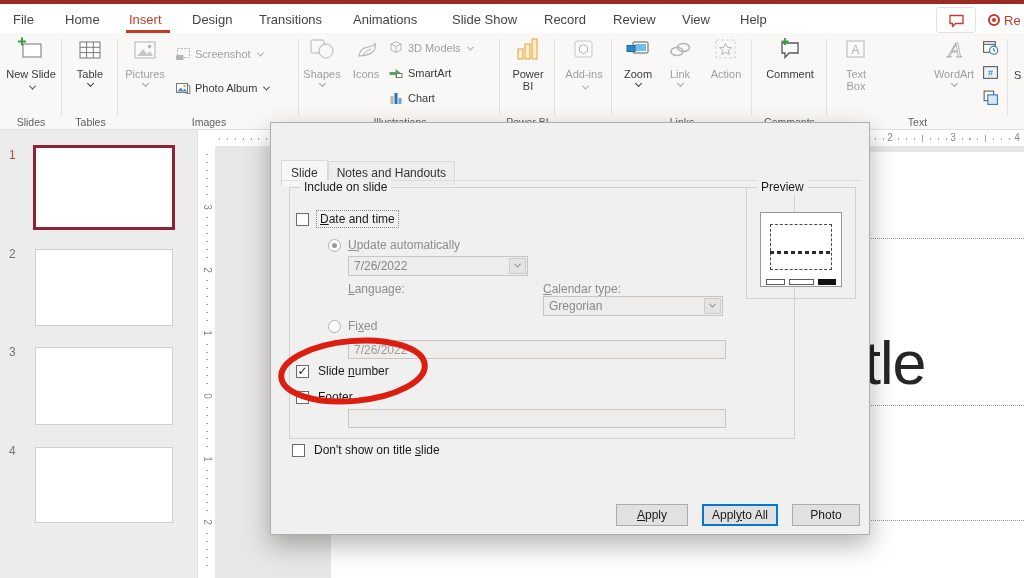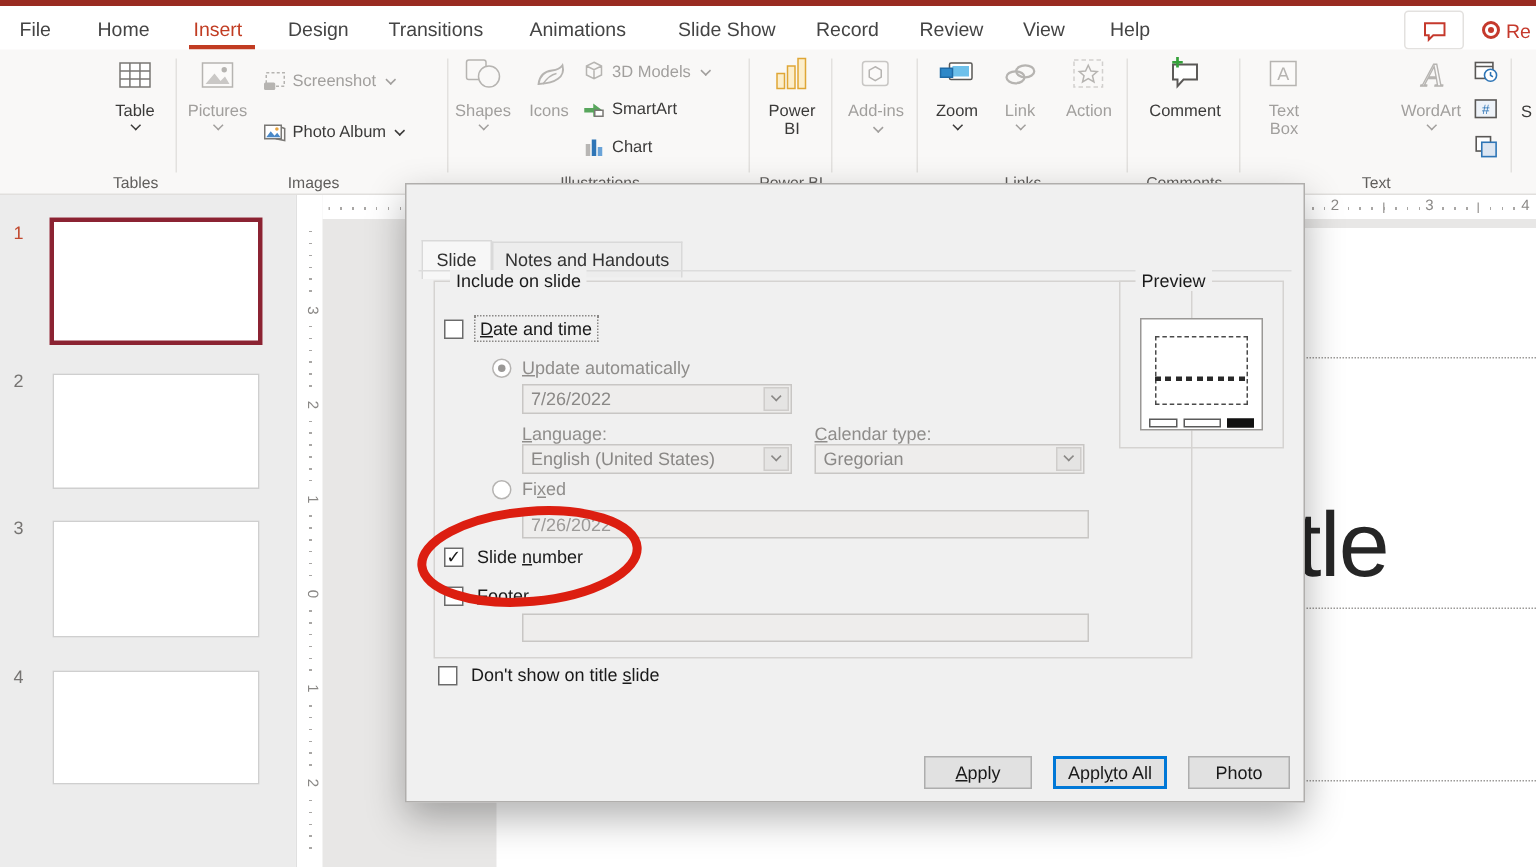--- a/index.html
+++ b/index.html
@@ -115,20 +115,33 @@
       </svg>
     </div>
     <div class="record-chip">
       <span class="rec-dot"></span>
       <span>Re</span>
     </div>
   </div>
 
   <div class="ribbon">
 
+    <div class="rgroup" style="left:0;width:62px">
+      <div class="gbtn" style="left:6px;width:50px">
+        <div class="gicon">
+          <svg width="28" height="28" viewBox="0 0 28 28">
+            <rect x="6" y="8" width="18" height="13" fill="#fff" stroke="#797774"></rect>
+            <path d="M5 1.5 v8 M1 5.5 h8" stroke="#35a13a" stroke-width="2" fill="none"></path>
+          </svg>
+        </div>
+        <span>New Slide</span><span class="chev"></span>
+      </div>
+      <div class="glabel">Slides</div>
+      <div class="gdivider" style="right:0"></div>
+    </div>
 
     <div class="rgroup" style="left:63px;width:55px">
       <div class="gbtn" style="left:4px;width:46px">
         <div class="gicon">
           <svg width="28" height="28" viewBox="0 0 28 28">
             <rect x="4" y="6" width="20" height="16" fill="#fff" stroke="#797774"></rect>
             <path d="M4 11.3 h20 M4 16.6 h20 M10.6 6 v16 M17.3 6 v16" stroke="#797774" fill="none"></path>
           </svg>
         </div>
         <span>Table</span>
@@ -400,26 +413,20 @@
       <div class="combo" style="left:58px;top:68px;width:180px">
         <span>7/26/2022</span>
         <span class="arrowbox">
             <span class="chev" style="margin:0 0 2px 0"></span>
           </span>
       </div>
 
       <span class="lbl dis-t" style="left:58px;top:94px"><u>L</u>anguage:</span>
       <span class="lbl dis-t" style="left:253px;top:94px"><u>C</u>alendar type:</span>
 
-      <div class="combo" style="left:58px;top:108px;width:180px">
-        <span>English (United States)</span>
-        <span class="arrowbox">
-            <span class="chev" style="margin:0 0 2px 0"></span>
-          </span>
-      </div>
       <div class="combo" style="left:253px;top:108px;width:180px">
         <span>Gregorian</span>
         <span class="arrowbox">
             <span class="chev" style="margin:0 0 2px 0"></span>
           </span>
       </div>
 
       <span class="radio" style="left:38px;top:132px"></span>
       <span class="lbl dis-t" style="left:58px;top:131px">Fi<u>x</u>ed</span>
 

